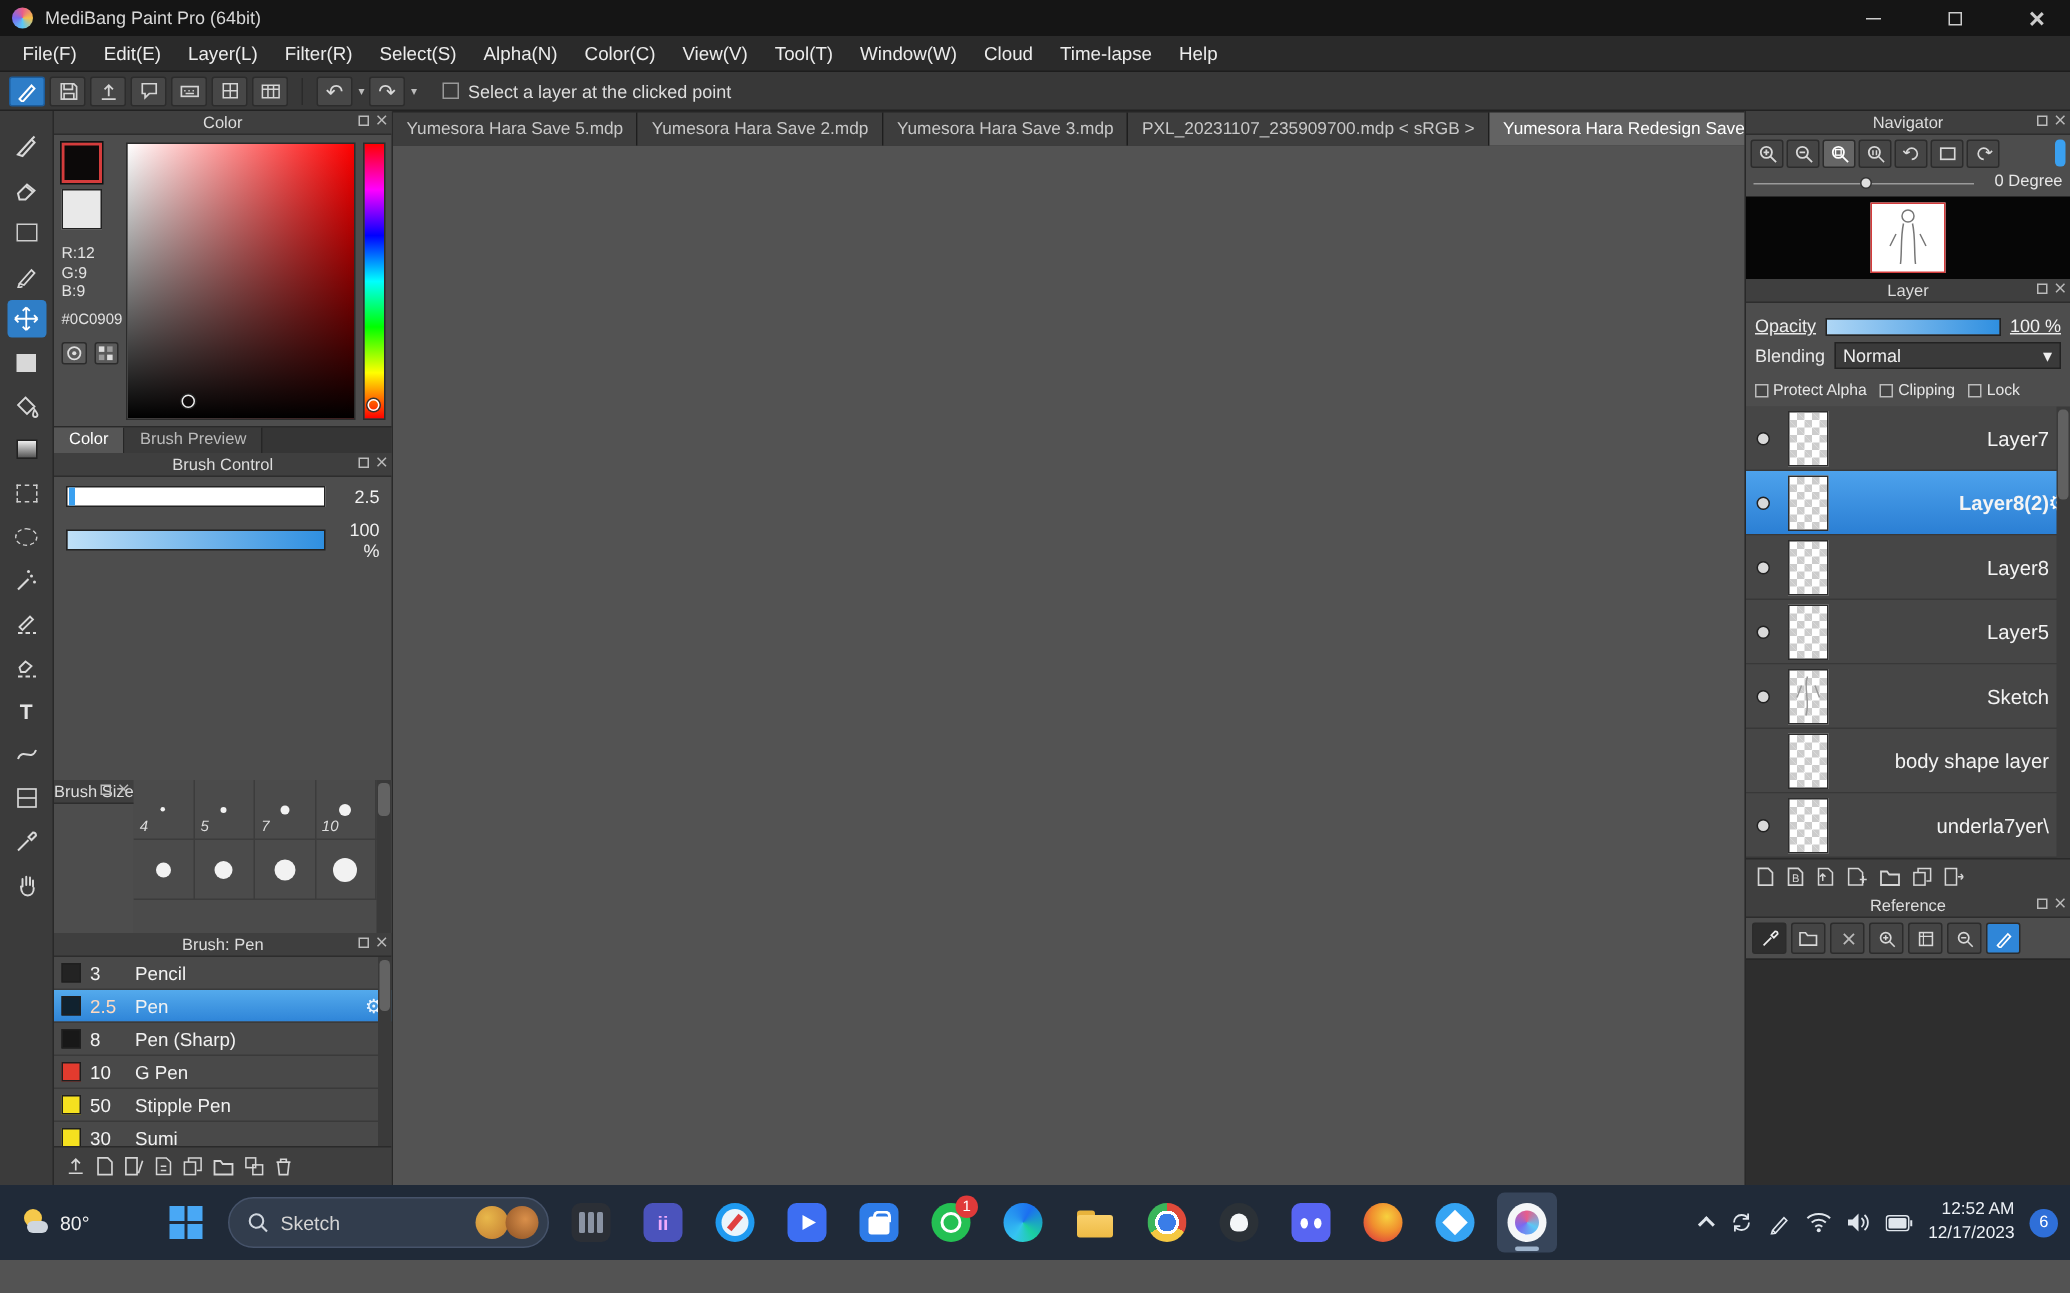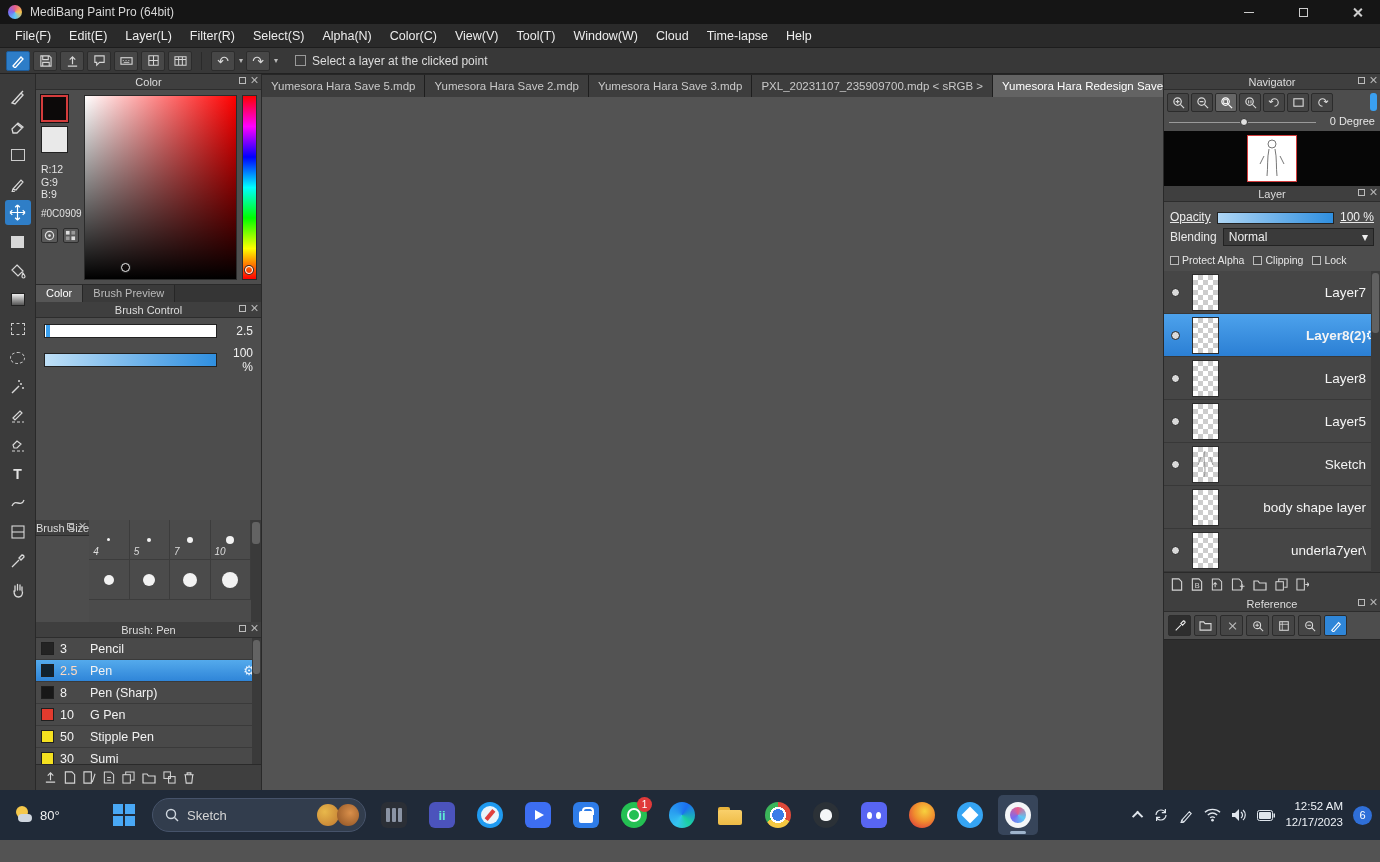--- a/index.html
+++ b/index.html
@@ -200,21 +200,21 @@
   .badge { position:absolute; top:2px; right:2px; min-width:15px; height:15px; border-radius:8px; background:#e03a3a; color:#fff; font-size:10px; display:flex; align-items:center; justify-content:center; padding:0 3px; }
   .tray { position:absolute; right:8px; top:0; bottom:0; display:flex; align-items:center; gap:10px; }
   .chev { width:8px; height:8px; border-left:2px solid #dfe5ec; border-top:2px solid #dfe5ec; transform:rotate(45deg) translateY(2px); }
   .clock { text-align:right; font-size:11.5px; line-height:1.35; color:#eef2f7; }
   .notif { width:19px; height:19px; border-radius:50%; background:#2f6fd8; color:#fff; font-size:11px; display:flex; align-items:center; justify-content:center; }
   .trayic { color:#dfe5ec; display:flex; align-items:center; }
 
   
   .i-board { background:#2b2f36; display:flex; gap:2px; align-items:center; justify-content:center; }
   .i-board i { width:4px; height:14px; background:#8a93a3; border-radius:1px; }
-  .i-teams { background:#4b53bc; color:#5eead4; font-weight:bold; font-size:13px; }
+  .i-teams { background:#4b53bc; color:#f0abfc; font-weight:bold; font-size:13px; }
   .i-compass { background:#1f9af0; position:relative; }
   .i-compass::before { content:""; position:absolute; inset:4px; border-radius:50%; background:#eaf4fb; }
   .i-compass::after { content:""; position:absolute; left:11px; top:7px; width:4px; height:12px; background:#e04040; transform:rotate(40deg); }
   .i-blue { background:#3d6ef2; position:relative; }
   .i-blue::after { content:""; position:absolute; left:10px; top:8px; border-left:9px solid #fff; border-top:5px solid transparent; border-bottom:5px solid transparent; }
   .i-store { background:#2e7ce8; position:relative; }
   .i-store::before { content:""; position:absolute; left:6px; top:9px; right:6px; bottom:5px; background:#fff; border-radius:2px; }
   .i-store::after { content:""; position:absolute; left:9px; top:5px; width:8px; height:6px; border:2px solid #fff; border-bottom:none; border-radius:4px 4px 0 0; }
   .i-green { background:#24c053; position:relative; }
   .i-green::before { content:""; position:absolute; inset:6px; border:2.5px solid #fff; border-radius:50%; }

